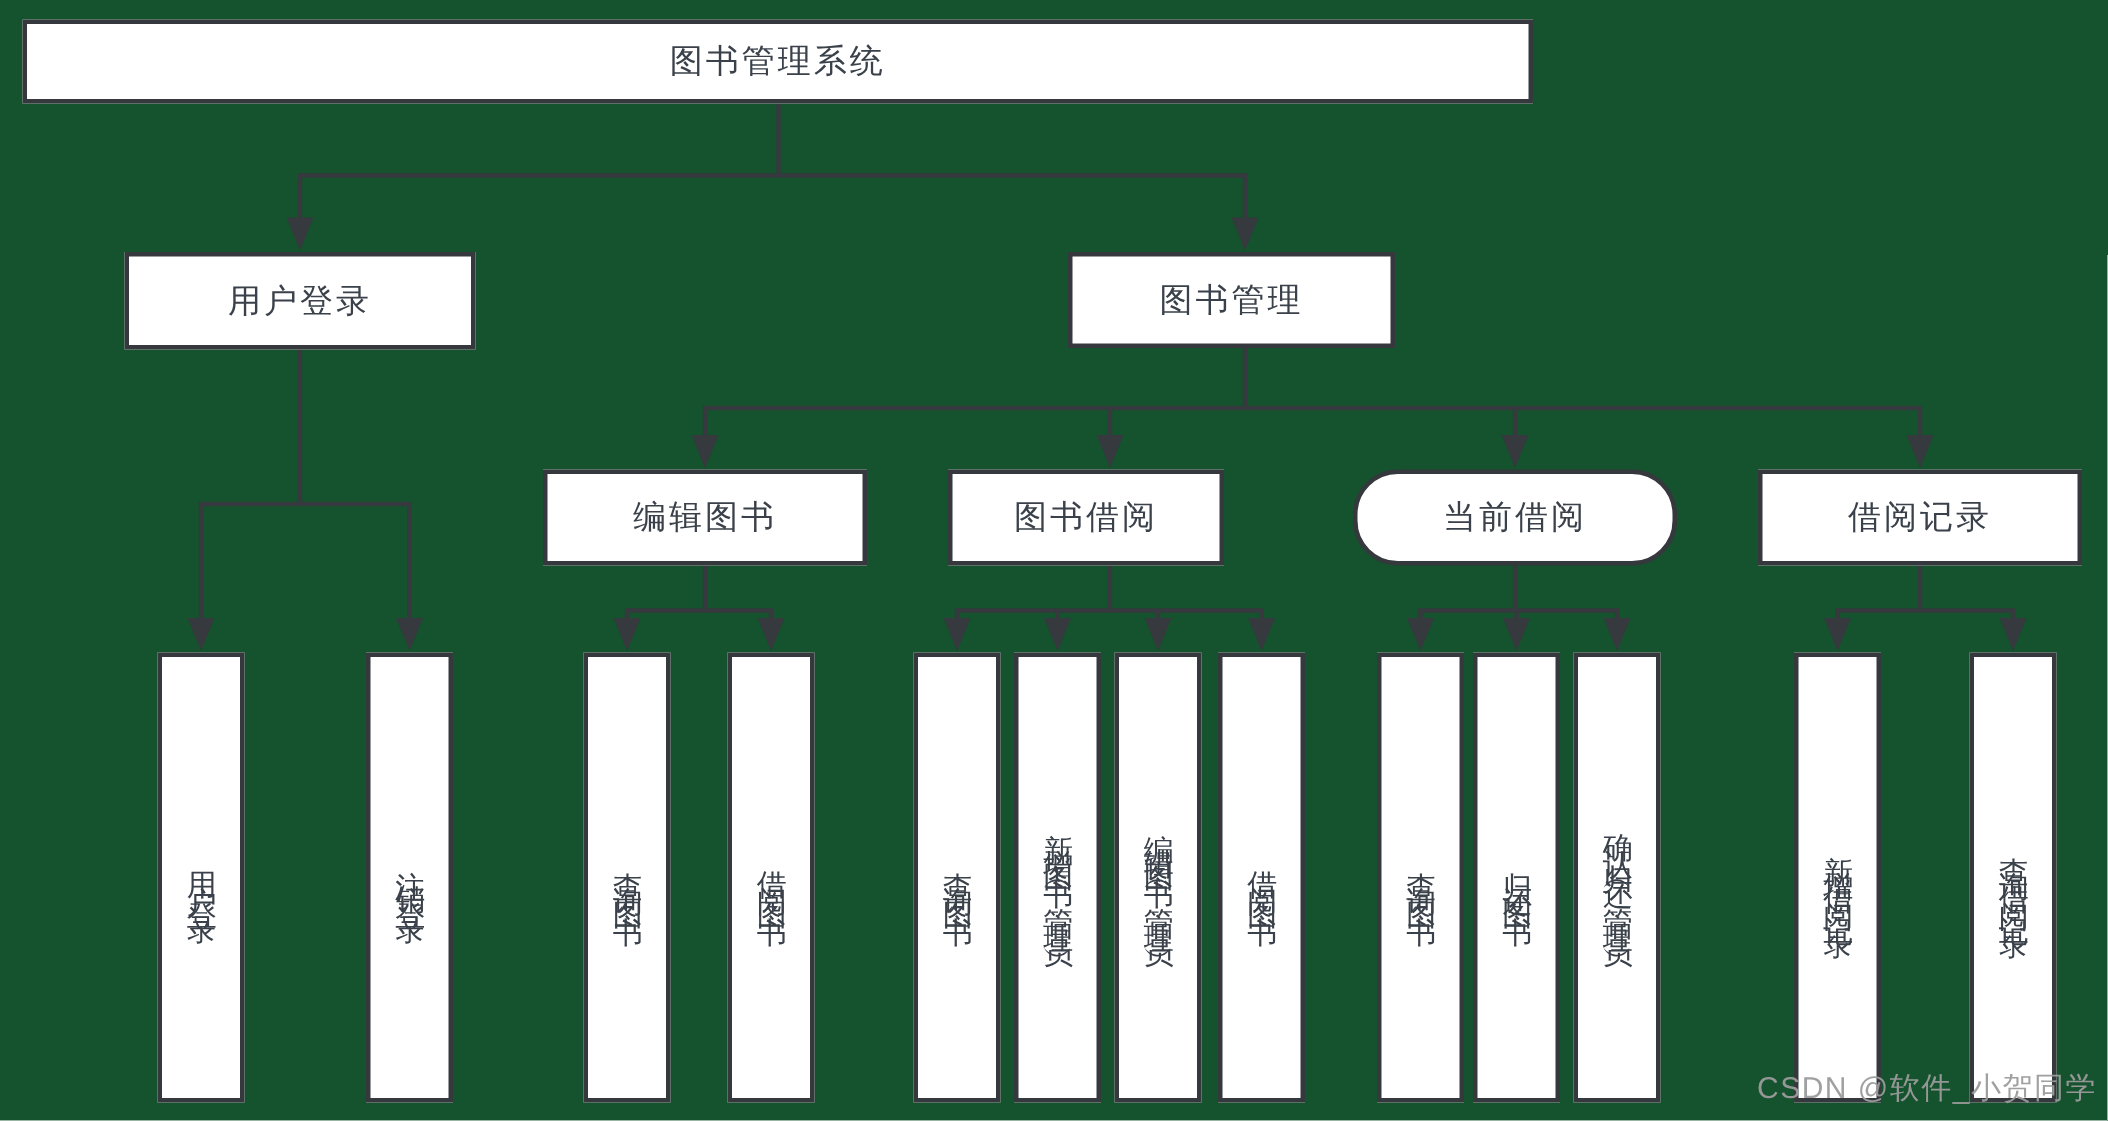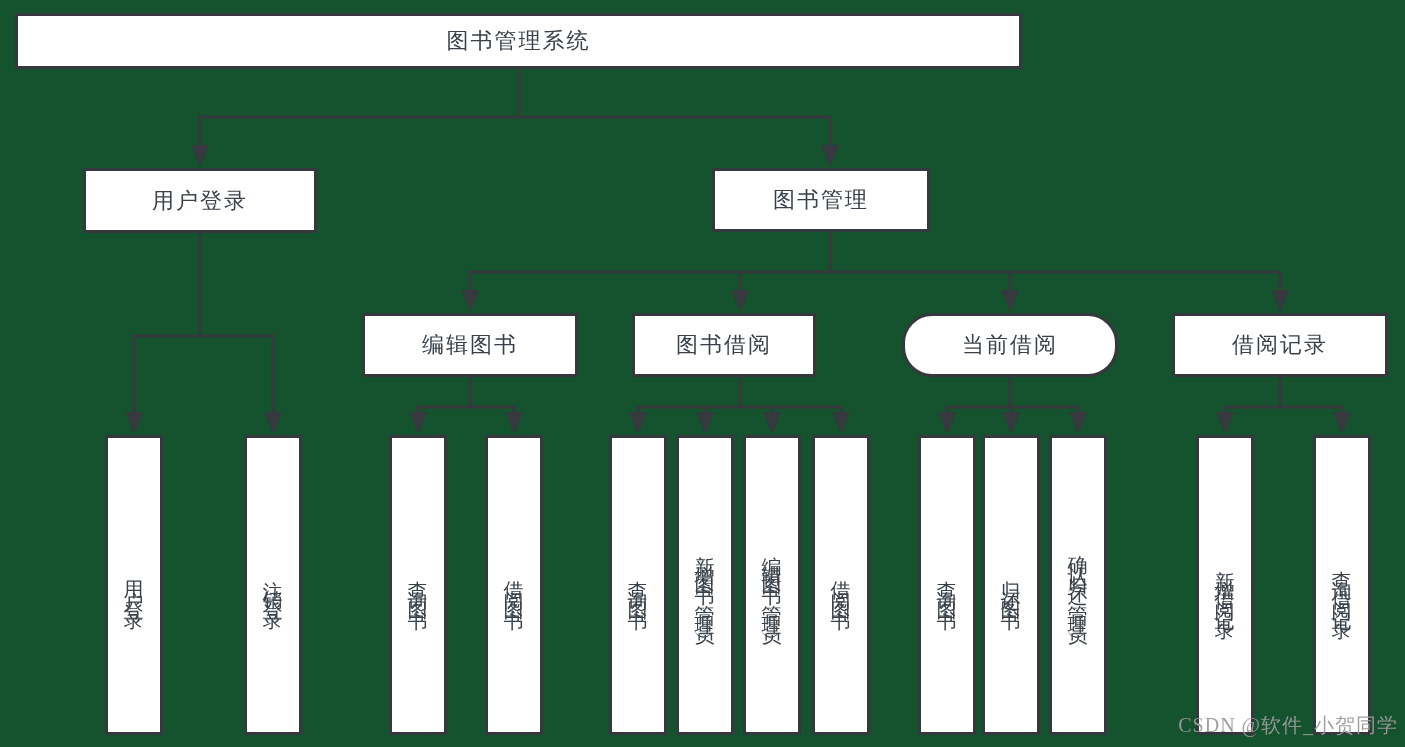--- a/index.html
+++ b/index.html
@@ -74,21 +74,20 @@
 
   .watermark {
     position: absolute;
     right: 7px;
     top: 712px;
     font-size: 20px;
     letter-spacing: 1px;
     color: rgba(155, 155, 155, 0.95);
     white-space: nowrap;
     z-index: 5;
-    font-family: Liberation Serif, serif;
   }
 </style>
 </head>
 <body>
 
 <div class="canvas">
 
   <svg class="connectors" viewBox="0 0 1405 747" xmlns="http://www.w3.org/2000/svg">
 
     <g>

